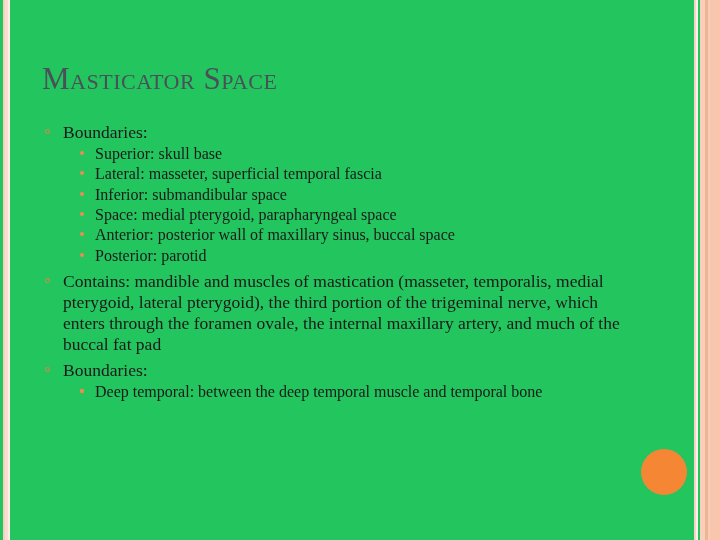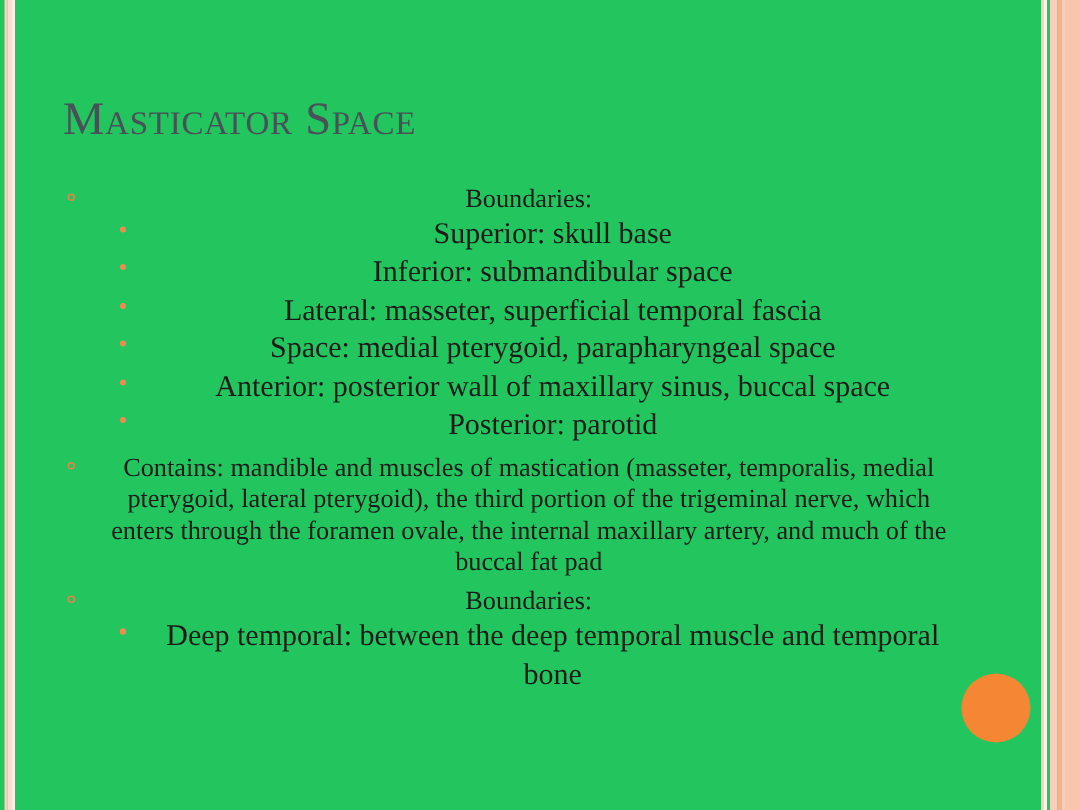--- a/index.html
+++ b/index.html
@@ -47,21 +47,20 @@
     white-space: nowrap;
   }
 
   
   .body {
     position: absolute;
     left: 42px;
     top: 122px;
     width: 600px;
     color: #1a1a1a;
-    text-align: center;
   }
 
   ul.lvl1 {
     list-style: none;
     margin: 0;
     padding: 0;
   }
   ul.lvl1 > li.item1 {
     position: relative;
     padding-left: 21px;
@@ -82,21 +81,21 @@
   li.item1 > .t1 { display: block; }
 
   ul.lvl2 {
     list-style: none;
     margin: 1px 0 2px 0;
     padding: 0;
   }
   ul.lvl2 > li.item2 {
     position: relative;
     padding-left: 32px;
-    font-size: 20px;
+    font-size: 16px;
     line-height: 1.27;
     color: #1a1a1a;
   }
   ul.lvl2 > li.item2 > .bullet2 {
     position: absolute;
     left: 17px;
     top: 7px;
     width: 4px;
     height: 4px;
     background: #ef8b52;
@@ -134,22 +133,22 @@
 
   <div class="slide-title">Masticator Space</div>
 
   <div class="body">
     <ul class="lvl1" id="outline-root">
         <li class="item1">
           <span class="bullet1"></span>
           <span class="t1">Boundaries:</span>
           <ul class="lvl2">
             <li class="item2"><span class="bullet2"></span><span>Superior: skull base</span></li>
+            <li class="item2"><span class="bullet2"></span><span>Lateral: masseter, superficial temporal fascia</span></li>
             <li class="item2"><span class="bullet2"></span><span>Inferior: submandibular space</span></li>
-            <li class="item2"><span class="bullet2"></span><span>Lateral: masseter, superficial temporal fascia</span></li>
             <li class="item2"><span class="bullet2"></span><span>Space: medial pterygoid, parapharyngeal space</span></li>
             <li class="item2"><span class="bullet2"></span><span>Anterior: posterior wall of maxillary sinus, buccal space</span></li>
             <li class="item2"><span class="bullet2"></span><span>Posterior: parotid</span></li>
           </ul>
         </li>
         <li class="item1 para-gap">
           <span class="bullet1"></span>
           <span class="t1">Contains: mandible and muscles of mastication (masseter, temporalis, medial pterygoid, lateral pterygoid), the third portion of the trigeminal nerve, which enters through the foramen ovale, the internal maxillary artery, and much of the buccal fat pad</span>
         </li>
         <li class="item1 para-gap">

